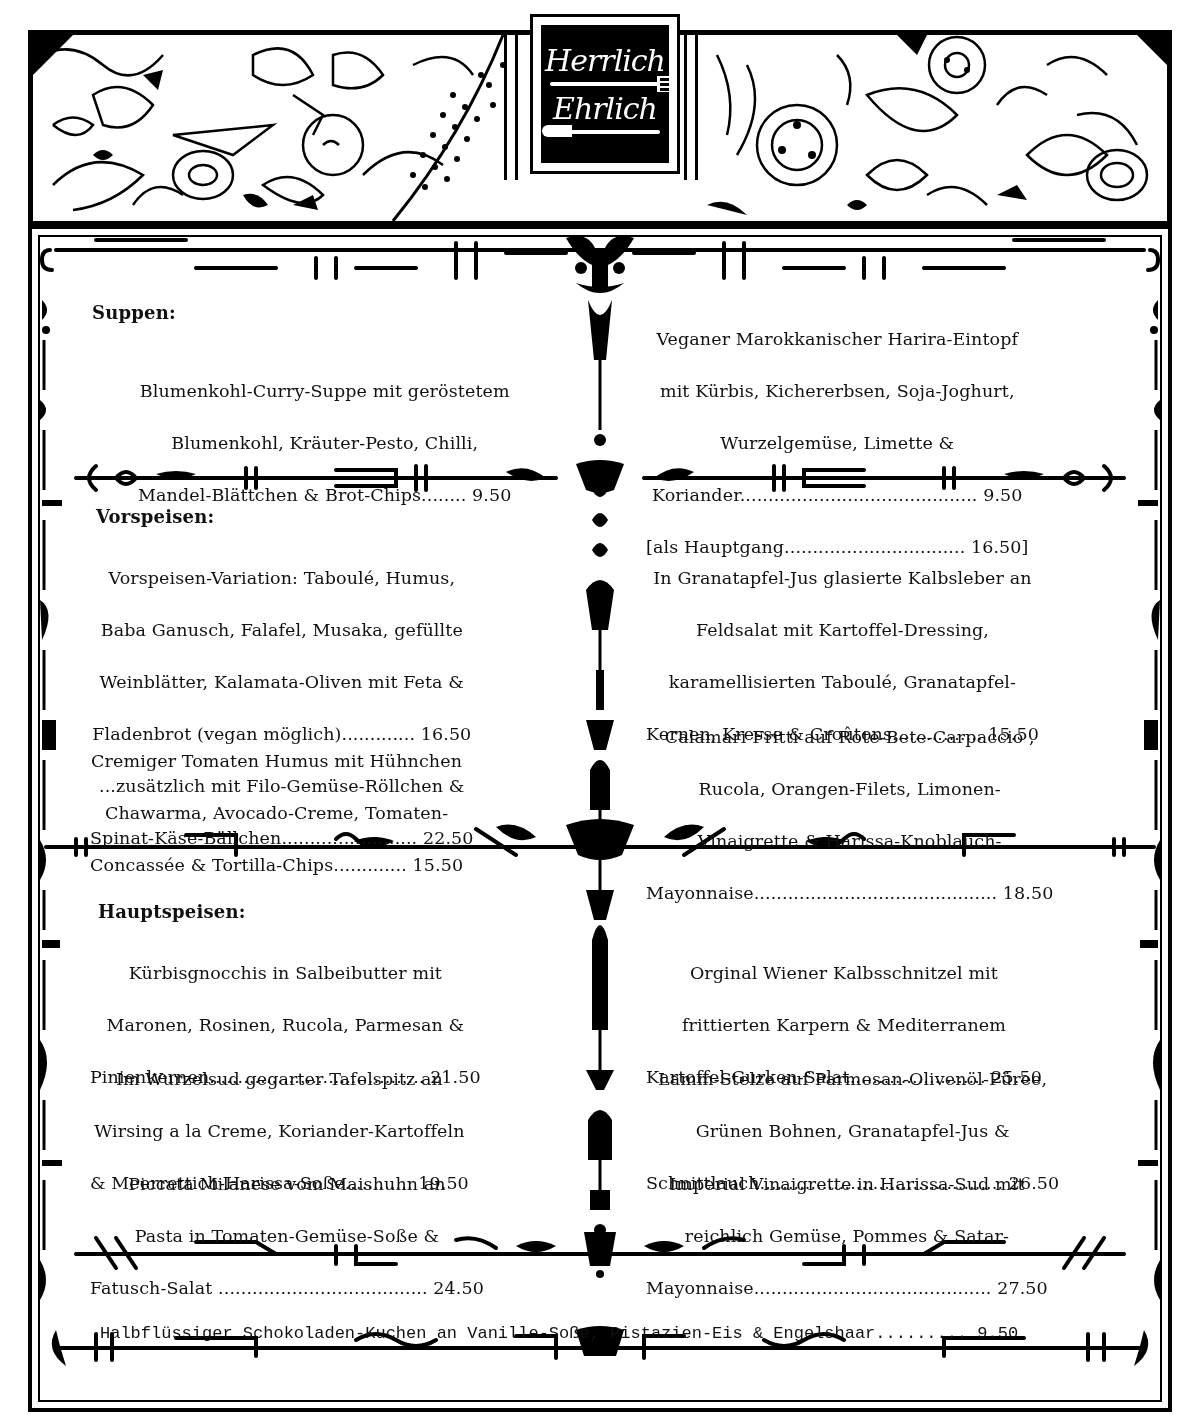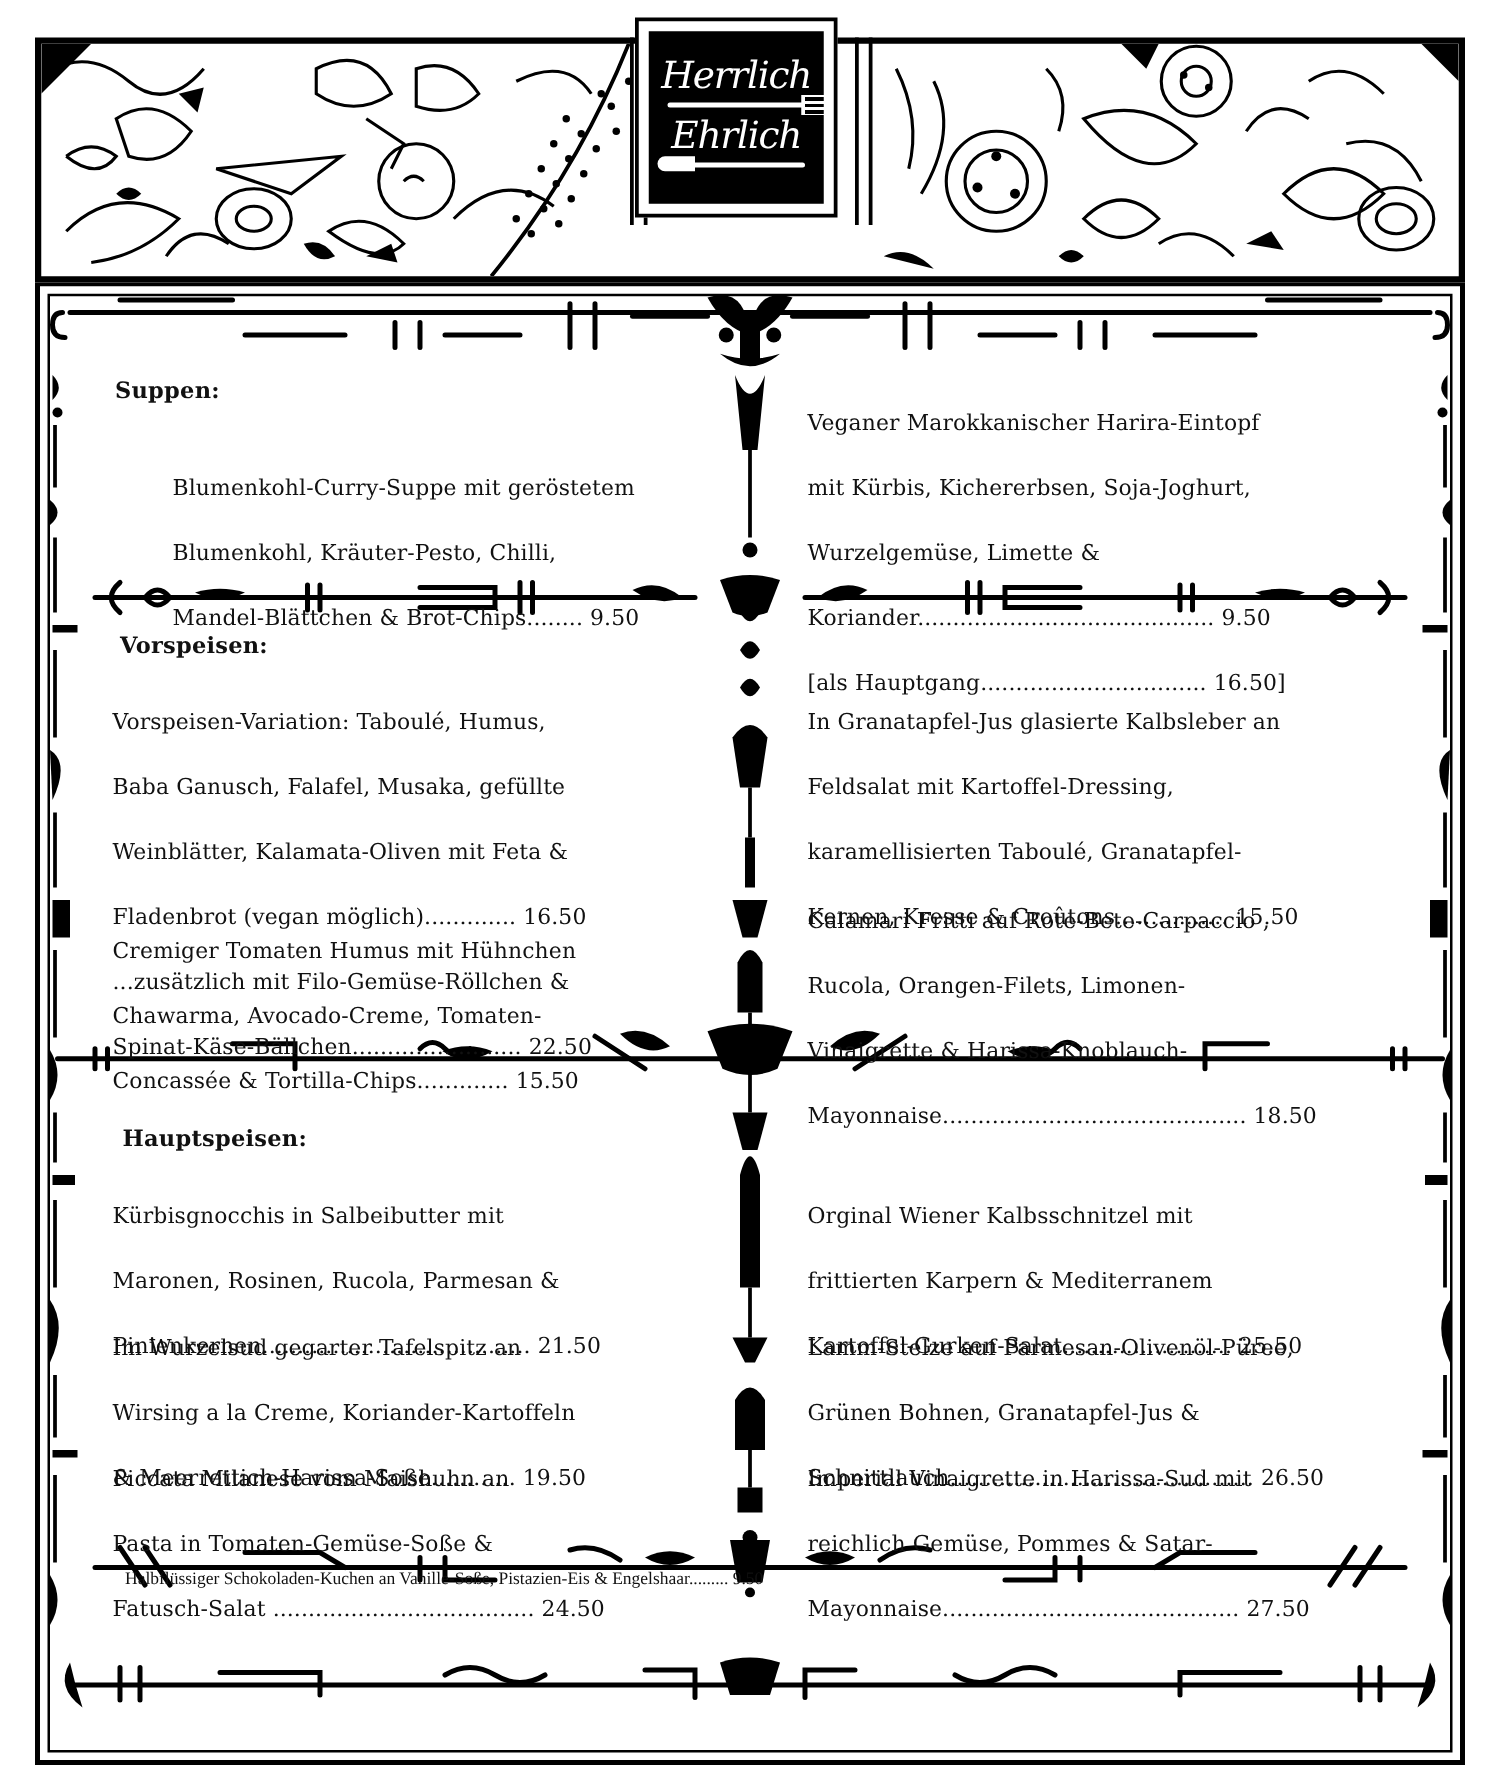--- a/index.html
+++ b/index.html
@@ -9,21 +9,21 @@
   
   .header-band {
     position: absolute; left: 28px; top: 30px; width: 1144px; height: 196px;
     border: 5px solid #000; background: #fff; overflow: hidden;
   }
   .header-art { position: absolute; top: 0; height: 100%; }
   .header-art.left { left: 0; width: 490px; }
   .header-art.right { right: 0; width: 470px; }
 
   .logo-frame {
-    position: absolute; left: 508px; top: 14px; width: 162px; height: 160px;
+    position: absolute; left: 530px; top: 14px; width: 150px; height: 160px;
     border: 3px solid #000; padding: 8px; background: #fff; z-index: 3;
   }
   .logo-box {
     width: 100%; height: 100%; background: #000; position: relative;
     display: flex; flex-direction: column; align-items: center; justify-content: center;
   }
   .logo-line {
     font-family: "DejaVu Serif", serif; font-style: italic; color: #fff;
     font-size: 30px; letter-spacing: -1px; line-height: 1; position: relative;
   }
@@ -65,24 +65,24 @@
 
   
   .section-title {
     position: absolute; font-family: "DejaVu Serif", serif; font-weight: bold;
     font-size: 18px; letter-spacing: 0.2px;
   }
   .dish {
     position: absolute; font-family: "DejaVu Serif", serif; font-size: 17.5px;
     line-height: 26px; letter-spacing: 0.1px; white-space: pre-line;
   }
-  .dish .line { display: block; white-space: nowrap; }
+  .dish .line { display: block; white-space: nowrap; text-align: center; }
   .dessert {
-    position: absolute; left: 100px; top: 1256px; width: 1012px;
-    font-family: Liberation Serif, serif; font-size: 14px; white-space: nowrap;
+    position: absolute; left: 100px; top: 1324px; width: 1012px;
+    font-family: Liberation Mono, monospace; font-size: 17px; white-space: nowrap;
   }
 </style>
 </head>
 <body>
 
 <div class="header-band">
   <svg class="header-art left" viewBox="0 0 490 186" preserveAspectRatio="none">
     <g fill="none" stroke="#000" stroke-width="2.5">
       <path d="M10 20 Q40 5 70 30 T130 20"></path>
         <path d="M60 60 Q90 40 120 70 Q100 100 70 90Z"></path>

